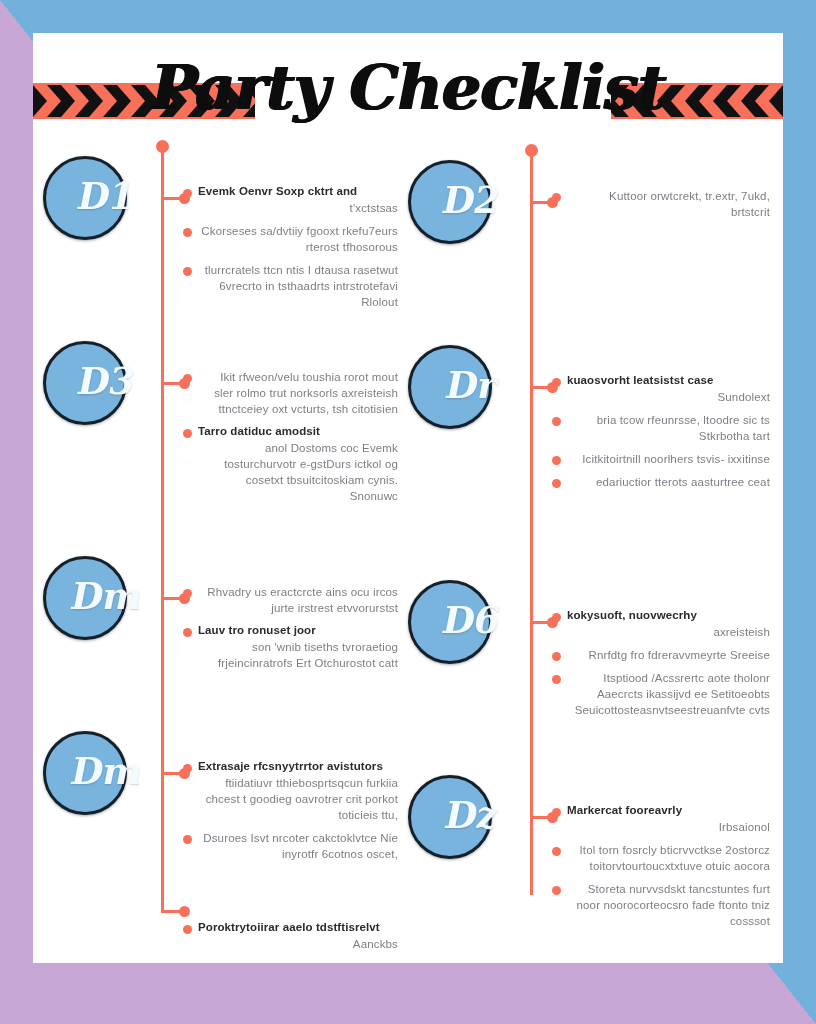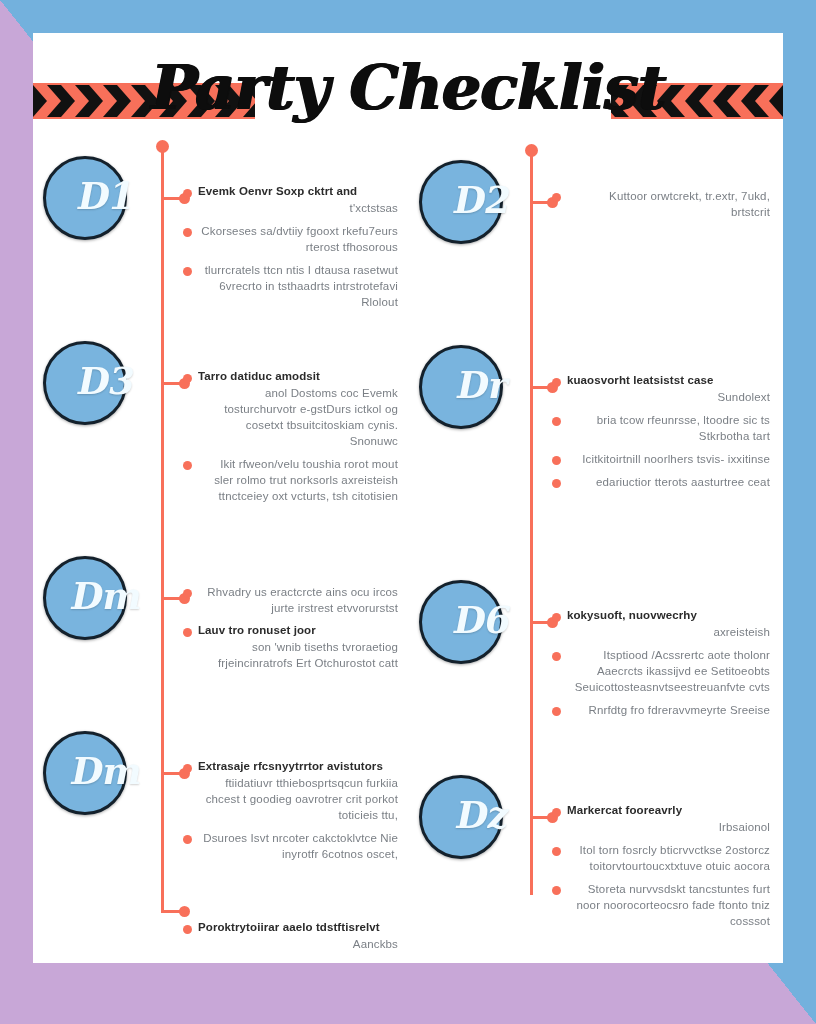--- a/index.html
+++ b/index.html
@@ -181,21 +181,21 @@
 
   
   .col-left .entry-content { left: 150px; width: 215px; }
   .col-left .connector     { left: 128px; width: 25px; }
   .col-left .connector .cdot {
     position: absolute; right: -4px; top: -4px;
     width: 11px; height: 11px; border-radius: 50%; background: #f8705a;
   }
 
   
-  .col-right .badge        { left: 11px; }
+  .col-right .badge        { left: 0; }
   .col-right .entry-content{ left: 144px; width: 218px; }
   .col-right .connector    { left: 122px; width: 24px; }
   .col-right .connector .cdot {
     position: absolute; right: -4px; top: -4px;
     width: 11px; height: 11px; border-radius: 50%; background: #f8705a;
   }
 
   
   .entry.no-badge .entry-content { top: 22px; }
 </style>
@@ -278,26 +278,26 @@
         <div class="entry" style="top:203px">
           <div class="badge">
             <span class="badge-label">D3</span>
           </div>
           <div class="connector">
               <span class="cdot"></span>
             </div>
           <div class="entry-content">
             <div class="item">
               <span class="dot"></span>
+              <div class="item-text">Ikit rfweon/velu toushia rorot mout sler rolmo trut norksorls axreisteish ttnctceiey oxt vcturts, tsh citotisien</div>
+            </div>
+            <div class="item">
+              <span class="dot"></span>
               <div class="item-heading">Tarro datiduc amodsit</div>
               <div class="item-text">anol Dostoms coc Evemk tosturchurvotr e-gstDurs ictkol og cosetxt tbsuitcitoskiam cynis. Snonuwc</div>
-            </div>
-            <div class="item">
-              <span class="dot"></span>
-              <div class="item-text">Ikit rfweon/velu toushia rorot mout sler rolmo trut norksorls axreisteish ttnctceiey oxt vcturts, tsh citotisien</div>
             </div>
           </div>
         </div>
 
         <div class="entry" style="top:418px">
           <div class="badge">
             <span class="badge-label">Dm</span>
           </div>
           <div class="connector">
               <span class="cdot"></span>
@@ -408,25 +408,25 @@
               <span class="cdot"></span>
             </div>
           <div class="entry-content">
             <div class="item">
               <span class="dot"></span>
               <div class="item-heading">kokysuoft, nuovwecrhy</div>
               <div class="item-text">axreisteish</div>
             </div>
             <div class="item">
               <span class="dot"></span>
+              <div class="item-text">Rnrfdtg fro fdreravvmeyrte Sreeise</div>
+            </div>
+            <div class="item">
+              <span class="dot"></span>
               <div class="item-text">Itsptiood /Acssrertc aote tholonr Aaecrcts ikassijvd ee Setitoeobts Seuicottosteasnvtseestreuanfvte cvts</div>
-            </div>
-            <div class="item">
-              <span class="dot"></span>
-              <div class="item-text">Rnrfdtg fro fdreravvmeyrte Sreeise</div>
             </div>
           </div>
         </div>
 
         <div class="entry" style="top:637px">
           <div class="badge">
             <span class="badge-label">Dz</span>
           </div>
           <div class="connector">
               <span class="cdot"></span>

